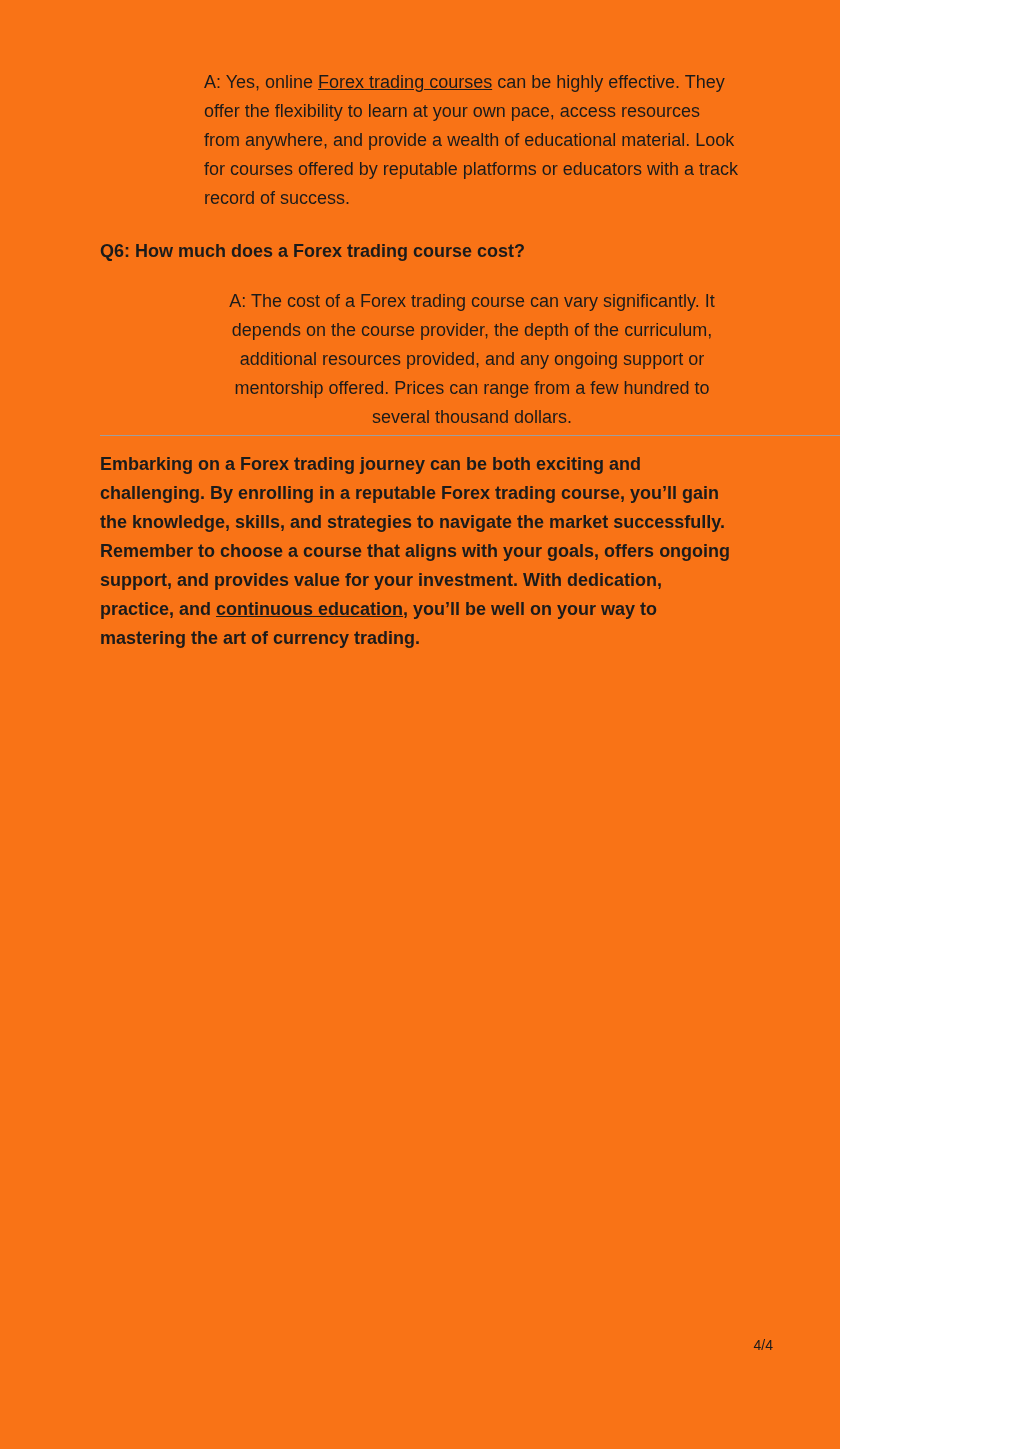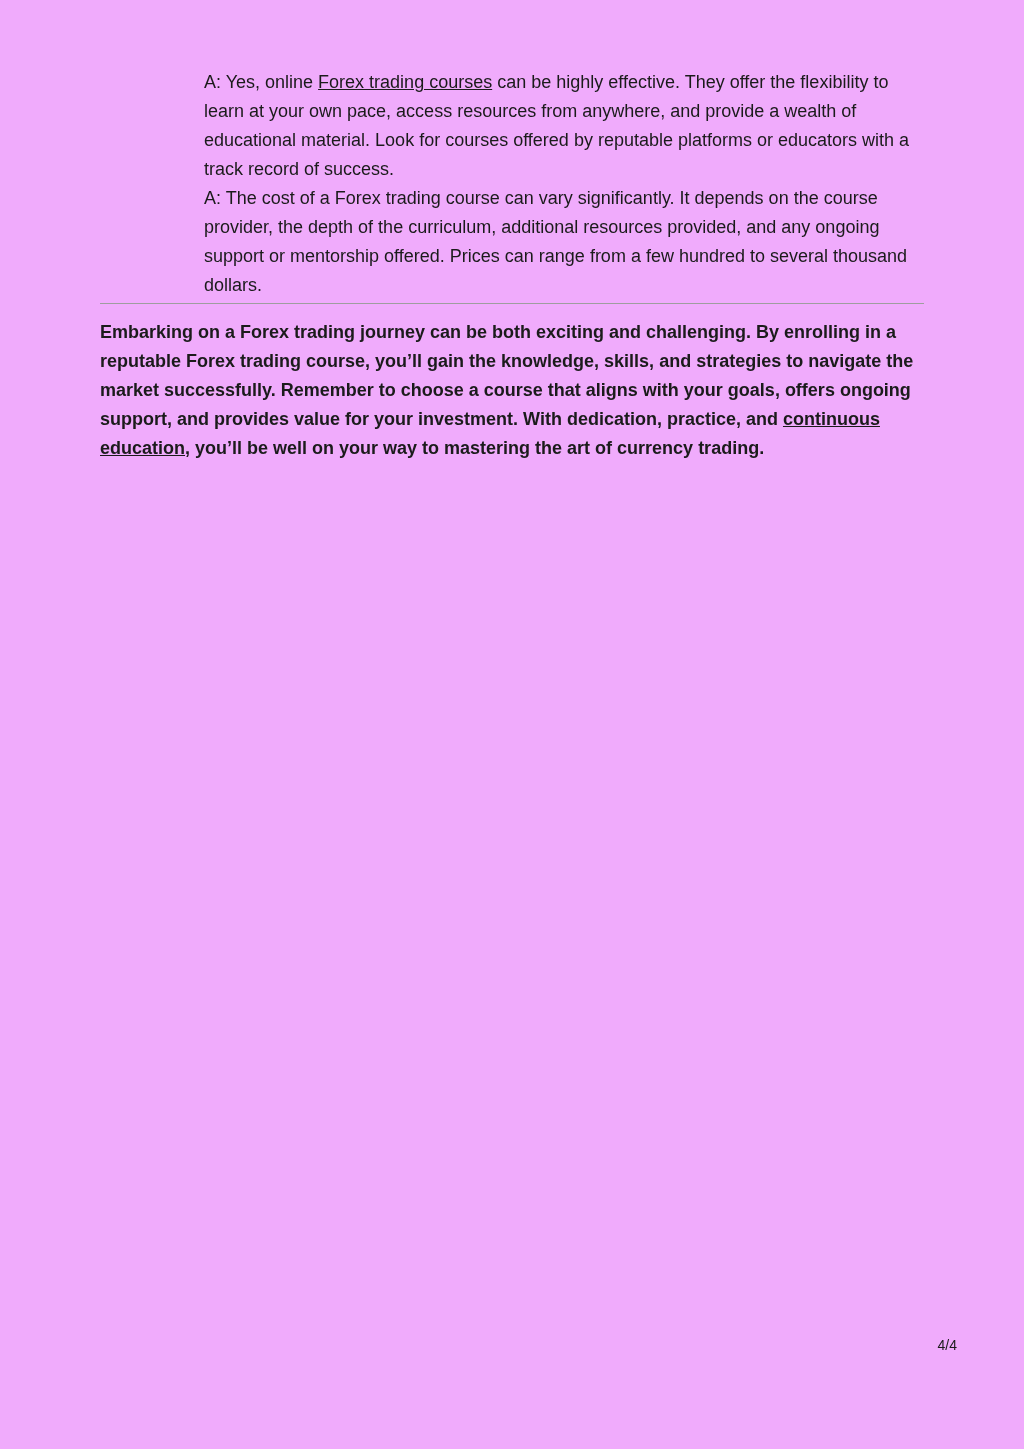--- a/index.html
+++ b/index.html
@@ -2,23 +2,23 @@
 <html><head>
 <meta charset="utf-8">
 <style>
   html, body {
     margin: 0;
     padding: 0;
     background: #ffffff;
   }
   .page {
     position: relative;
-    width: 1024px;
+    width: 840px;
     height: 1449px;
-    background: #f0abfc;
+    background: #f97316;
     overflow: hidden;
     font-family: "Liberation Sans", sans-serif;
     color: #1b1b1b;
   }
   .content {
     padding: 68px 100px 0 100px;
   }
   p, h2, h3 {
     margin: 0;
     padding: 0;
@@ -33,20 +33,22 @@
     margin-left: 104px;
     max-width: 718px;
   }
   .question-heading {
     font-size: 18px;
     line-height: 29px;
     font-weight: 700;
     margin-top: 24px;
   }
   .answer-2 {
+    margin-top: 21px;
+    text-align: center;
   }
   .section-heading {
     font-size: 24px;
     line-height: 33px;
     font-weight: 700;
     margin-top: 27px;
   }
   .rule {
     border: none;
     border-top: 1px solid #9e9e9e;
@@ -74,20 +76,21 @@
   }
 </style>
 </head>
 <body>
 
 <div class="page">
   <div class="content">
 
     <p class="body-text answer"><span>A: Yes, online </span><a class="doc-link">Forex trading courses</a><span> can be highly effective. They offer the flexibility to learn at your own pace, access resources from anywhere, and provide a wealth of educational material. Look for courses offered by reputable platforms or educators with a track record of success.</span></p>
 
+    <h3 class="body-text question-heading">Q6: How much does a Forex trading course cost?</h3>
 
     <p class="body-text answer answer-2">A: The cost of a Forex trading course can vary significantly. It depends on the course provider, the depth of the curriculum, additional resources provided, and any ongoing support or mentorship offered. Prices can range from a few hundred to several thousand dollars.</p>
 
 
     <hr class="rule">
 
     <p class="body-text conclusion-body"><span>Embarking on a Forex trading journey can be both exciting and challenging. By enrolling in a reputable Forex trading course, you’ll gain the knowledge, skills, and strategies to navigate the market successfully. Remember to choose a course that aligns with your goals, offers ongoing support, and provides value for your investment. With dedication, practice, and </span><a class="doc-link">continuous education</a><span>, you’ll be well on your way to mastering the art of currency trading.</span></p>
 
   </div>
 

